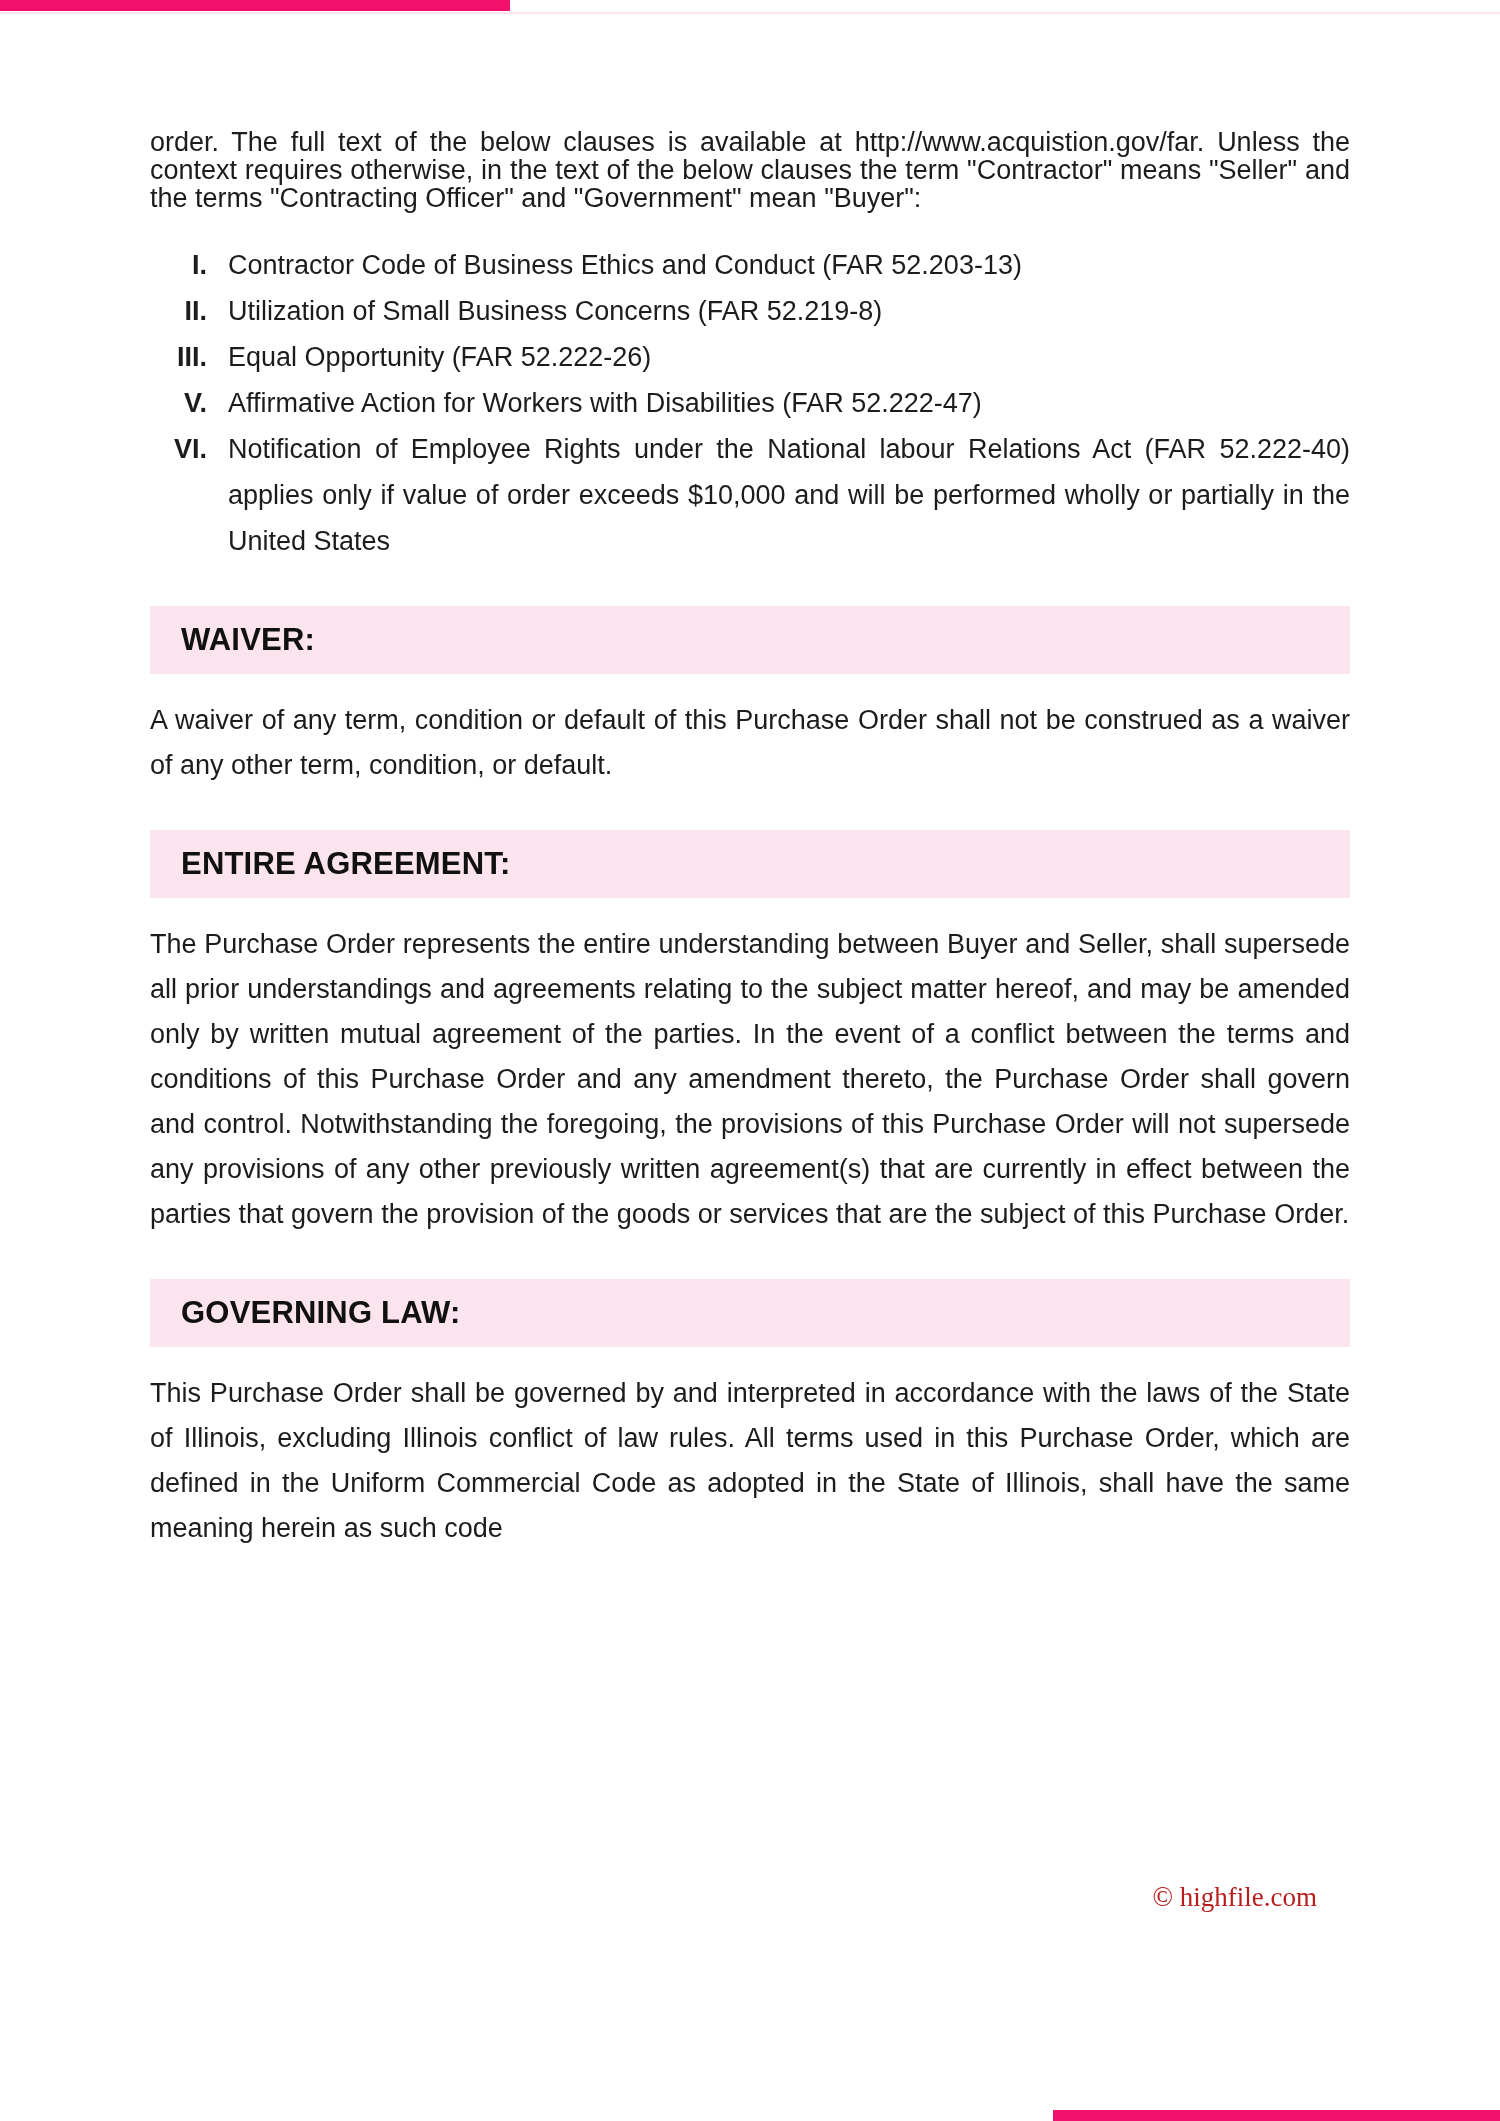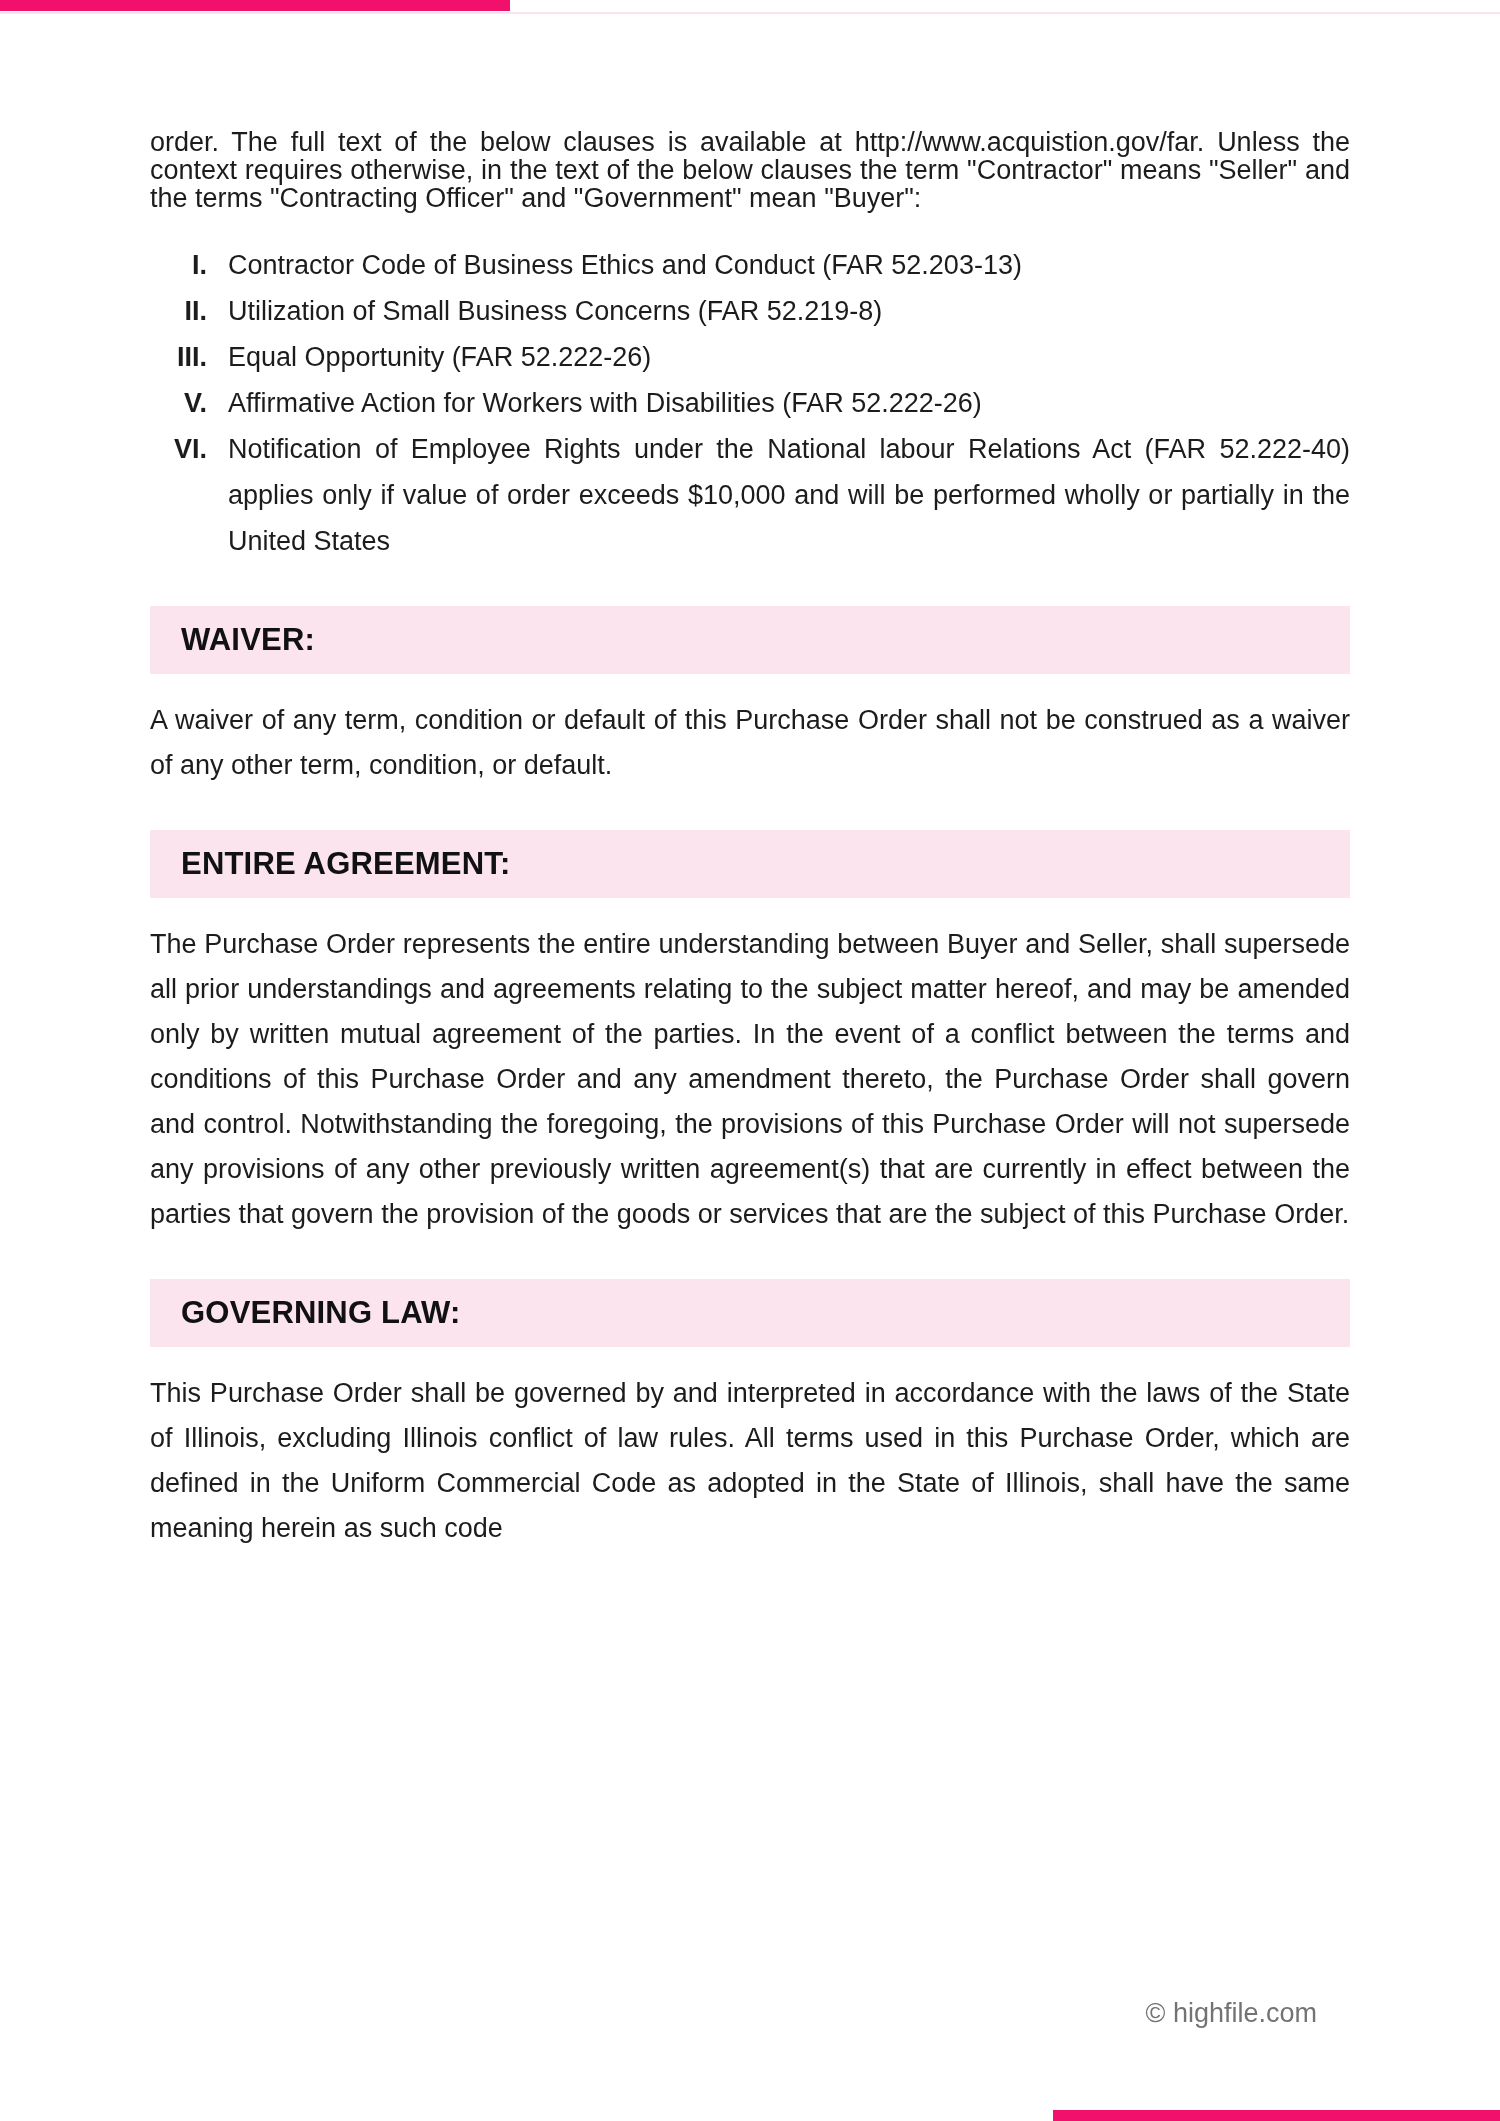--- a/index.html
+++ b/index.html
@@ -79,24 +79,25 @@
     letter-spacing: .2px;
   }
   .section .body {
     margin-top: 24px;
     font-size: 27px;
     line-height: 45px;
     text-align: justify;
   }
   .footer-credit {
     position: absolute;
-    top: 1998px;
+    top: 1882px;
     right: 183px;
     font-size: 27px;
-    color: #737373;
+    color: #b91c1c;
+    font-family: Liberation Serif, serif;
   }
 </style>
 </head>
 <body>
 
 <div class="top-accent"></div>
 <div class="top-hairline"></div>
 
 <div class="content">
 
@@ -110,21 +111,21 @@
     <div class="clause">
       <span class="numeral">II.</span>
       <span class="ctext">Utilization of Small Business Concerns (FAR 52.219-8)</span>
     </div>
     <div class="clause">
       <span class="numeral">III.</span>
       <span class="ctext">Equal Opportunity (FAR 52.222-26)</span>
     </div>
     <div class="clause">
       <span class="numeral">V.</span>
-      <span class="ctext">Affirmative Action for Workers with Disabilities (FAR 52.222-26)</span>
+      <span class="ctext">Affirmative Action for Workers with Disabilities (FAR 52.222-47)</span>
     </div>
     <div class="clause">
       <span class="numeral">VI.</span>
       <span class="ctext">Notification of Employee Rights under the National labour Relations Act (FAR 52.222-40) applies only if value of order exceeds $10,000 and will be performed wholly or partially in the United States</span>
     </div>
   </div>
 
   <div class="section">
     <div class="band">
       <h2>WAIVER:</h2>

